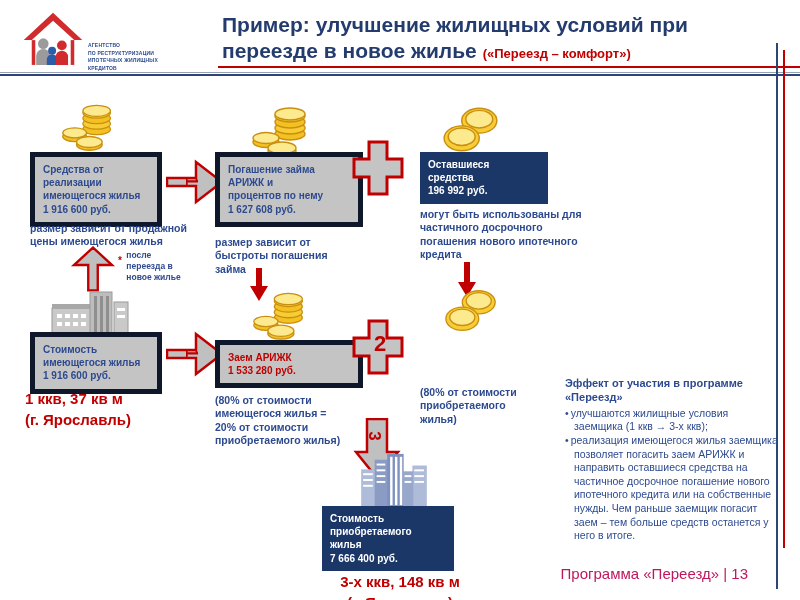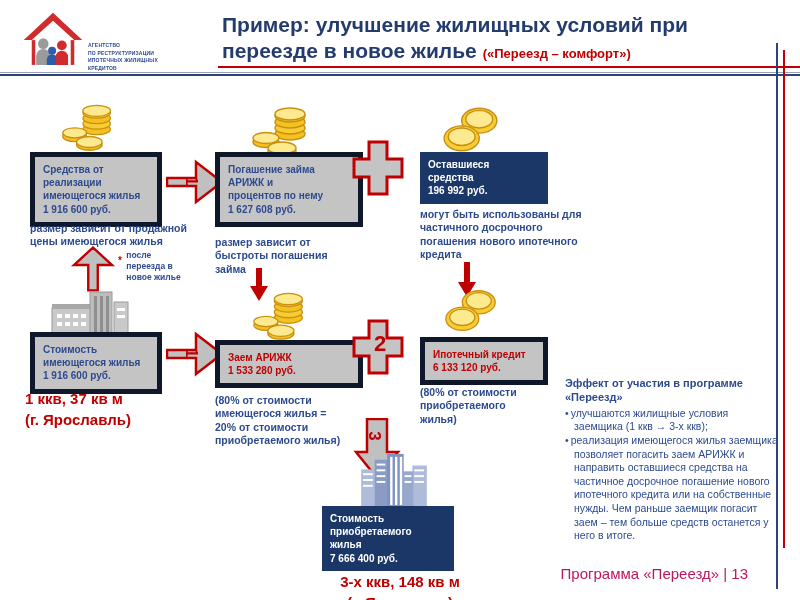--- a/index.html
+++ b/index.html
@@ -214,22 +214,20 @@
       <polygon points="17,2 35,2 35,19 50,19 50,37 35,37 35,54 17,54 17,37 2,37 2,19 17,19" fill="#c4c4c4" stroke="#c00000" stroke-width="3"></polygon>
     </svg>
     <span class="abs" style="left:22px;top:13px;color:#c00000;font-weight:bold;font-size:22px;">2</span>
   </div>
 
   <span class="abs" style="left:442px;top:286px;">
     <svg width="58" height="50">
         <use href="#sym-coins-flat"></use>
       </svg></span>
 
-  <div class="abs box box-gray red-text pre" style="left:420px;top:337px;width:128px;">Ипотечный кредит
-6 133 120 руб.</div>
   <div class="abs note pre" style="left:420px;top:386px;width:140px;">(80% от стоимости
 приобретаемого
 жилья)</div>
 
   <div class="abs" style="left:352px;top:418px;width:50px;height:62px;">
     <svg width="50" height="62" viewBox="0 0 50 62">
       <polygon points="15,1 35,1 35,34 46,34 25,60 4,34 15,34" fill="#c0c0c0" stroke="#c00000" stroke-width="2.5"></polygon>
     </svg>
     <span class="marker" style="left:17px;top:8px;">3</span>
   </div>

